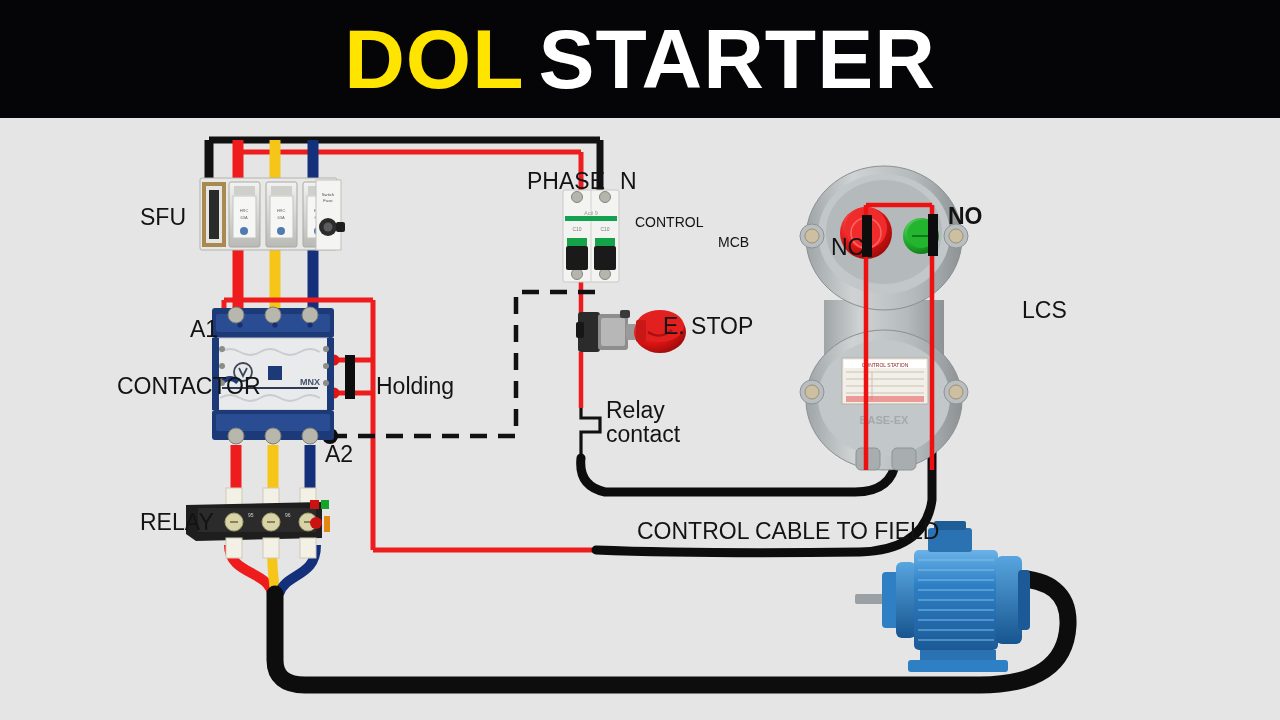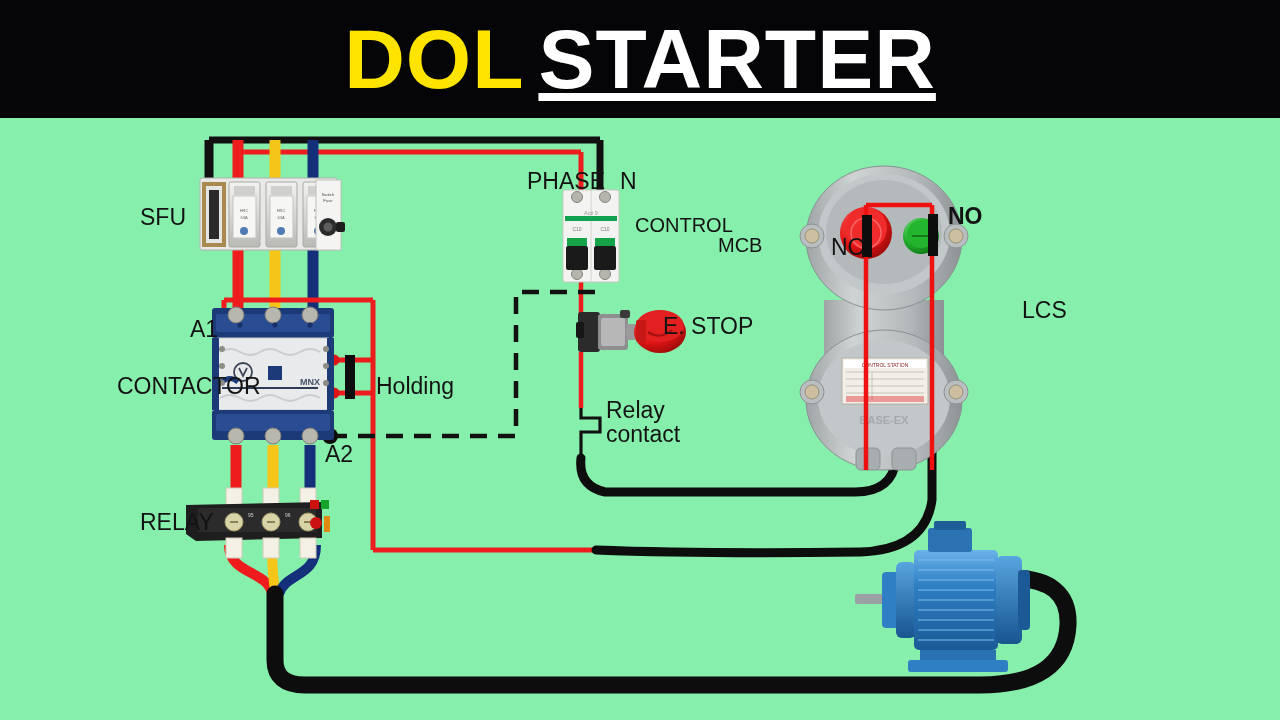--- a/index.html
+++ b/index.html
@@ -1,28 +1,28 @@
 <!DOCTYPE html>
 <html><head>
 <meta charset="utf-8">
 <style>
   html,body{margin:0;padding:0;background:#fff;}
-  #stage{position:relative;width:1280px;height:720px;background:#86efac;
+  #stage{position:relative;width:1280px;height:720px;background:#e5e5e5;
          font-family:"Liberation Sans",sans-serif;overflow:hidden;}
 
   
   #banner{position:absolute;left:0;top:0;width:1280px;height:118px;
           background:#050507;display:flex;align-items:center;justify-content:center;}
   #banner .t{font-size:84px;font-weight:bold;letter-spacing:1px;line-height:1;}
   #banner .yellow{color:#ffe400;}
-  #banner .white{color:#ffffff;margin-left:14px;text-decoration:underline;}
+  #banner .white{color:#ffffff;margin-left:14px;}
 
   
   .lbl{position:absolute;color:#131313;font-size:23px;white-space:pre;line-height:1.18;}
-  .lbl.sm{font-size:20px;}
+  .lbl.sm{font-size:14px;}
 
   svg.layer{position:absolute;left:0;top:0;width:1280px;height:720px;pointer-events:none;}
 </style>
 </head>
 <body>
 
 <div id="stage">
 
   <div id="banner">
     <span class="t yellow">DOL</span>
@@ -376,14 +376,15 @@
 
   <div class="lbl" style="left:606px;top:397px;">Relay</div>
   <div class="lbl" style="left:606px;top:421px;">contact</div>
 
   <div class="lbl" style="left:831px;top:222px;margin-top:12px;">NC</div>
 
   <div class="lbl" style="left:948px;top:203px;font-weight:bold;">NO</div>
 
   <div class="lbl" style="left:986px;top:297px;margin-left:36px;">LCS</div>
 
+  <div class="lbl" style="left:637px;top:518px;">CONTROL CABLE TO FIELD</div>
 
 </div>
 
 </body></html>

